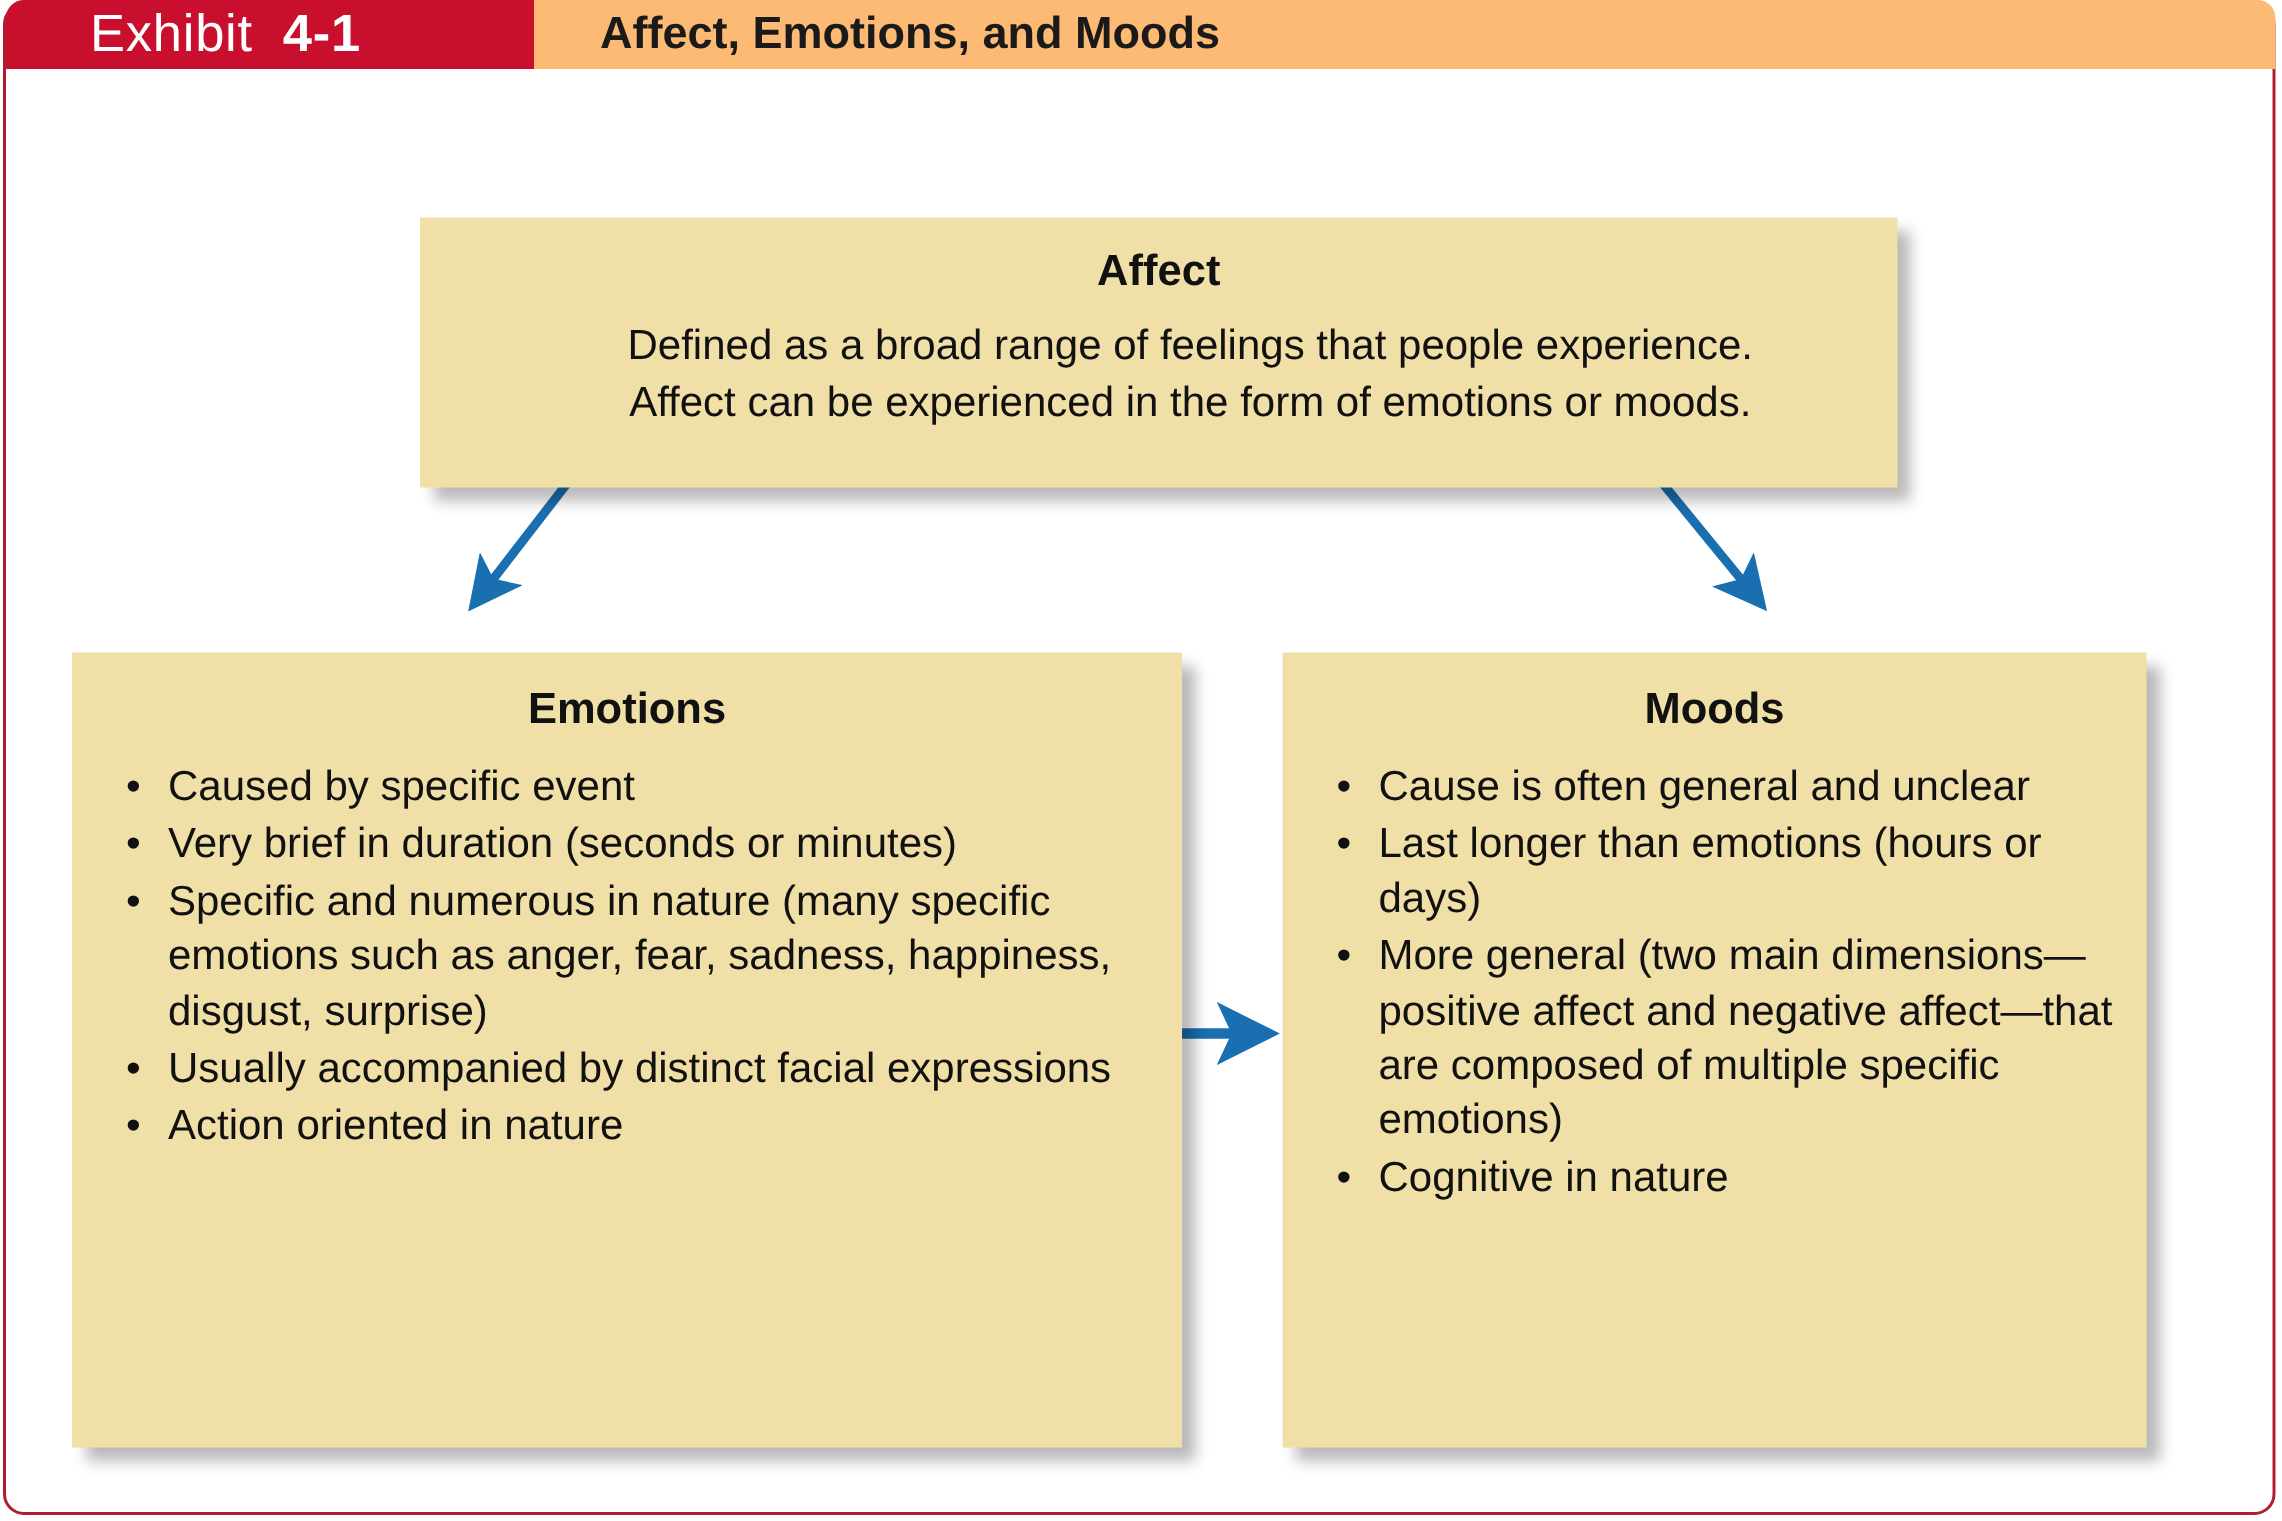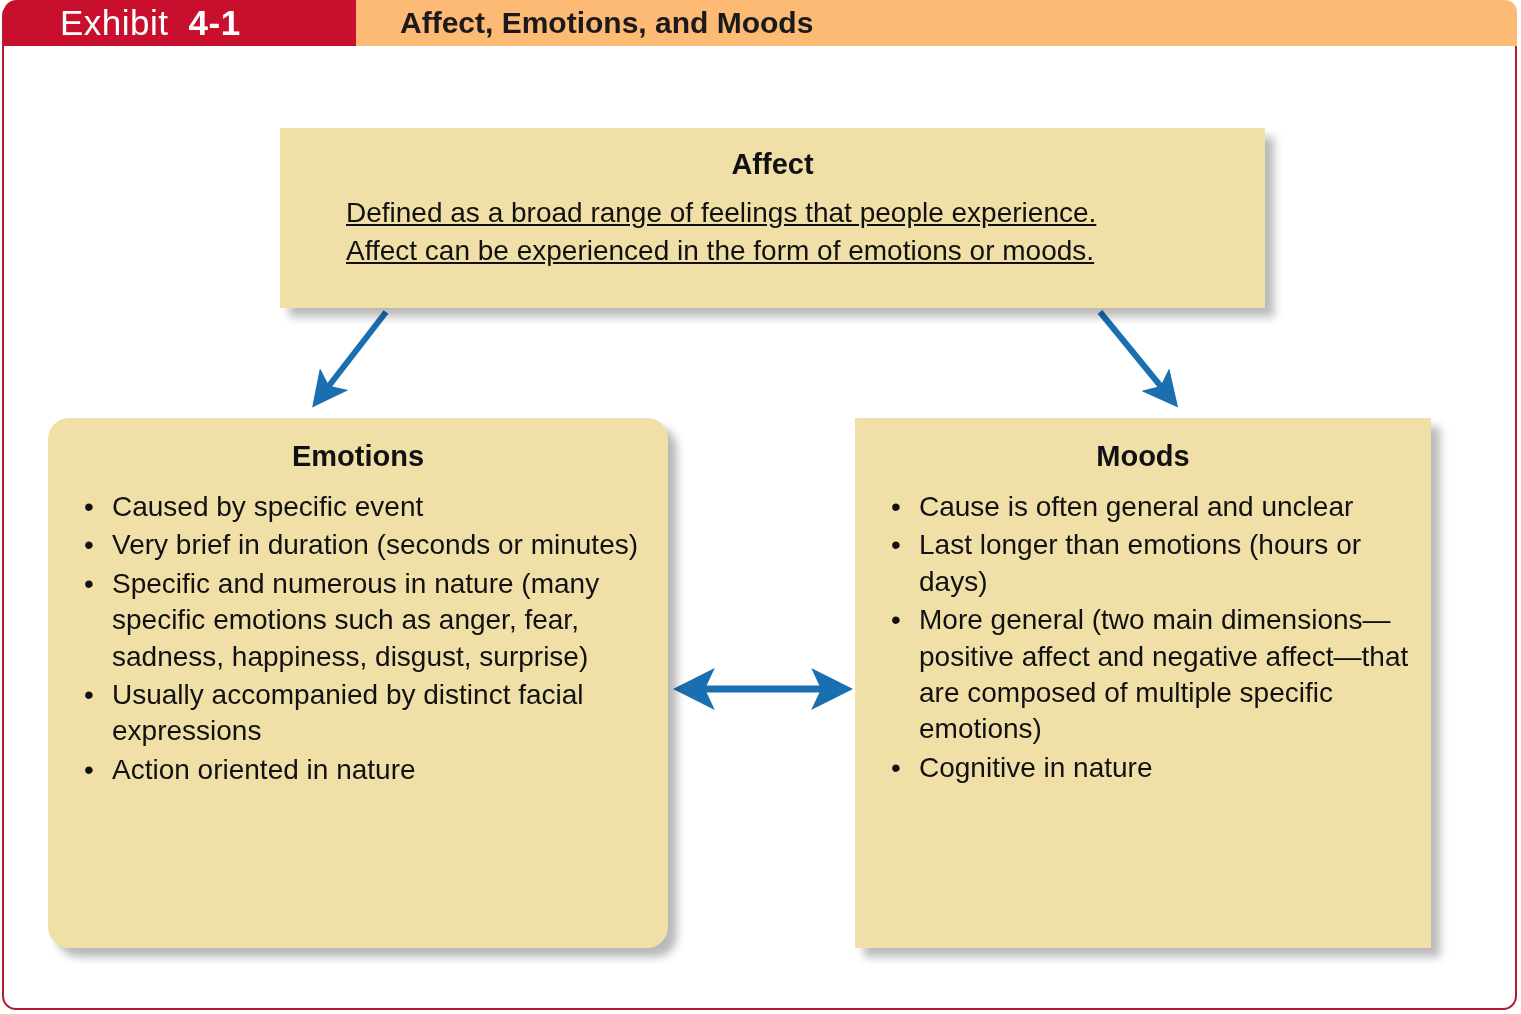--- a/index.html
+++ b/index.html
@@ -72,20 +72,21 @@
     border-top-right-radius: 12px;
   }
 
   
   .box {
     position: absolute;
     background: #f0e0a8;
     box-sizing: border-box;
     box-shadow: 9px 9px 9px rgba(0,0,0,0.28);
     color: #111111;
+    margin-top: 17px;
   }
   .box-title {
     text-align: center;
     font-weight: 700;
     font-size: 29px;
     margin: 0;
     padding: 0;
   }
   .box-body {
     font-size: 28px;
@@ -97,36 +98,34 @@
     left: 280px;
     top: 128px;
     width: 985px;
     height: 180px;
     padding: 20px 24px 0 24px;
   }
   #affect-box .box-title {
     margin-bottom: 14px;
   }
   #affect-box .box-body {
-    text-align: left;
+    text-align: center;
     padding-left: 42px;
-    text-decoration: underline;
   }
   #affect-box .box-body div {
     margin-bottom: 2px;
   }
 
   
   #emotions-box {
     left: 48px;
     top: 418px;
-    width: 620px;
+    width: 740px;
     height: 530px;
     padding: 22px 18px 16px 18px;
-    border-radius: 21px;
   }
   
   #moods-box {
     left: 855px;
     top: 418px;
     width: 576px;
     height: 530px;
     padding: 22px 18px 0 18px;
   }
   .box ul {

